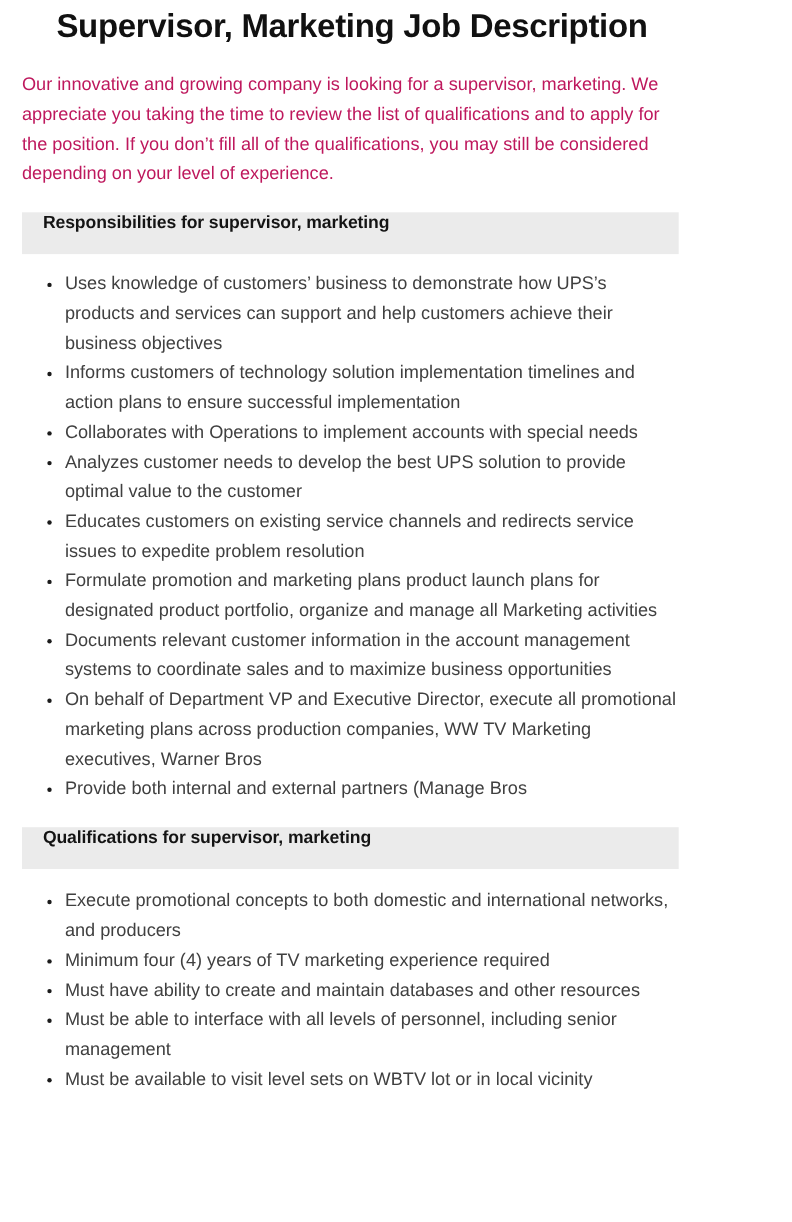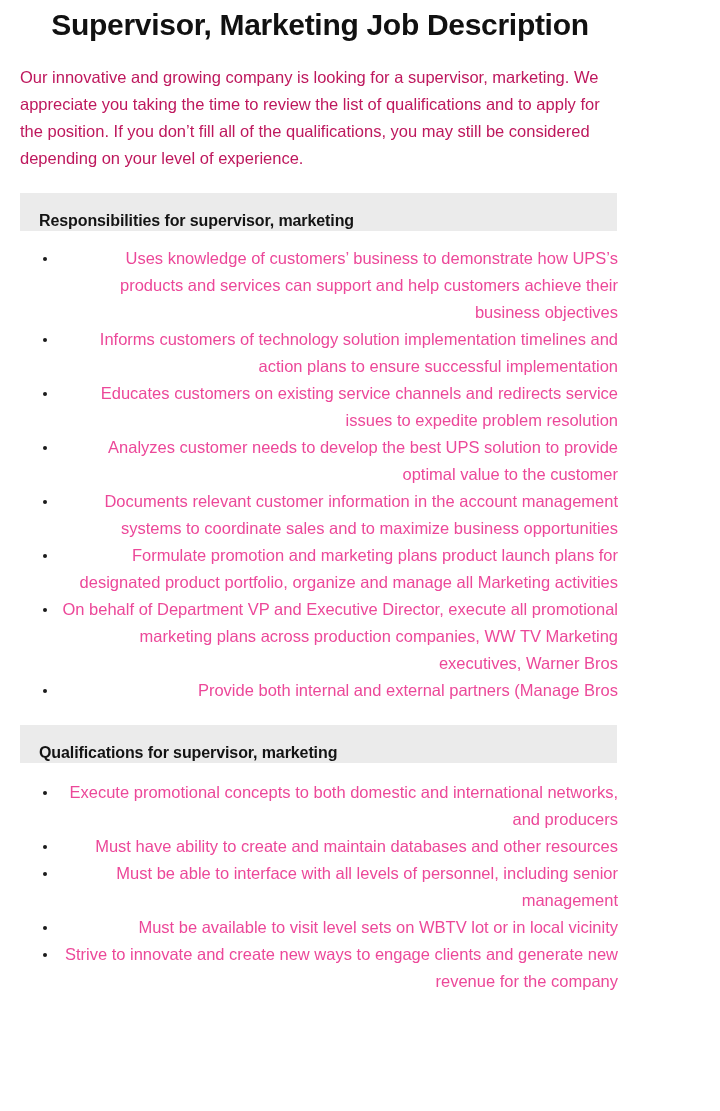--- a/index.html
+++ b/index.html
@@ -41,21 +41,21 @@
   }
   .section {
     margin: 0;
     padding: 0;
   }
   .section-header {
     margin: 21px 23px 0 20px;
     background: #ebebeb;
     height: 38px;
     display: flex;
-    align-items: flex-end;
+    align-items: flex-start;
     padding: 0 0 0 19px;
     box-sizing: border-box;
   }
   .section-header-text {
     font-size: 16px;
     font-weight: bold;
     color: #141414;
     letter-spacing: -0.1px;
     line-height: 20px;
   }
@@ -63,22 +63,21 @@
     list-style: none;
     margin: 0;
     padding: 14px 22px 0 0;
   }
   ul.bullets li {
     position: relative;
     margin: 0;
     padding: 0 0 0 59px;
     font-size: 16.5px;
     line-height: 27px;
-    color: #ec4899;
-    text-align: right;
+    color: #404040;
   }
   ul.bullets li::before {
     content: "";
     position: absolute;
     left: 43px;
     top: 12px;
     width: 4px;
     height: 4px;
     border-radius: 50%;
     background: #1b1b1b;
@@ -96,35 +95,36 @@
 
   <p class="intro">Our innovative and growing company is looking for a supervisor, marketing. We appreciate you taking the time to review the list of qualifications and to apply for the position. If you don’t fill all of the qualifications, you may still be considered depending on your level of experience.</p>
 
   <section class="section responsibilities">
     <div class="section-header">
       <span class="section-header-text">Responsibilities for supervisor, marketing</span>
     </div>
     <ul class="bullets">
       <li>Uses knowledge of customers’ business to demonstrate how UPS’s products and services can support and help customers achieve their business objectives</li>
       <li>Informs customers of technology solution implementation timelines and action plans to ensure successful implementation</li>
+      <li>Collaborates with Operations to implement accounts with special needs</li>
+      <li>Analyzes customer needs to develop the best UPS solution to provide optimal value to the customer</li>
       <li>Educates customers on existing service channels and redirects service issues to expedite problem resolution</li>
-      <li>Analyzes customer needs to develop the best UPS solution to provide optimal value to the customer</li>
+      <li>Formulate promotion and marketing plans product launch plans for designated product portfolio, organize and manage all Marketing activities</li>
       <li>Documents relevant customer information in the account management systems to coordinate sales and to maximize business opportunities</li>
-      <li>Formulate promotion and marketing plans product launch plans for designated product portfolio, organize and manage all Marketing activities</li>
       <li>On behalf of Department VP and Executive Director, execute all promotional marketing plans across production companies, WW TV Marketing executives, Warner Bros</li>
       <li>Provide both internal and external partners (Manage Bros</li>
     </ul>
   </section>
 
   <section class="section qualifications">
     <div class="section-header">
       <span class="section-header-text">Qualifications for supervisor, marketing</span>
     </div>
     <ul class="bullets">
       <li>Execute promotional concepts to both domestic and international networks, and producers</li>
+      <li>Minimum four (4) years of TV marketing experience required</li>
       <li>Must have ability to create and maintain databases and other resources</li>
       <li>Must be able to interface with all levels of personnel, including senior management</li>
       <li>Must be available to visit level sets on WBTV lot or in local vicinity</li>
-      <li>Strive to innovate and create new ways to engage clients and generate new revenue for the company</li>
     </ul>
   </section>
 
 </div>
 
 </body></html>

